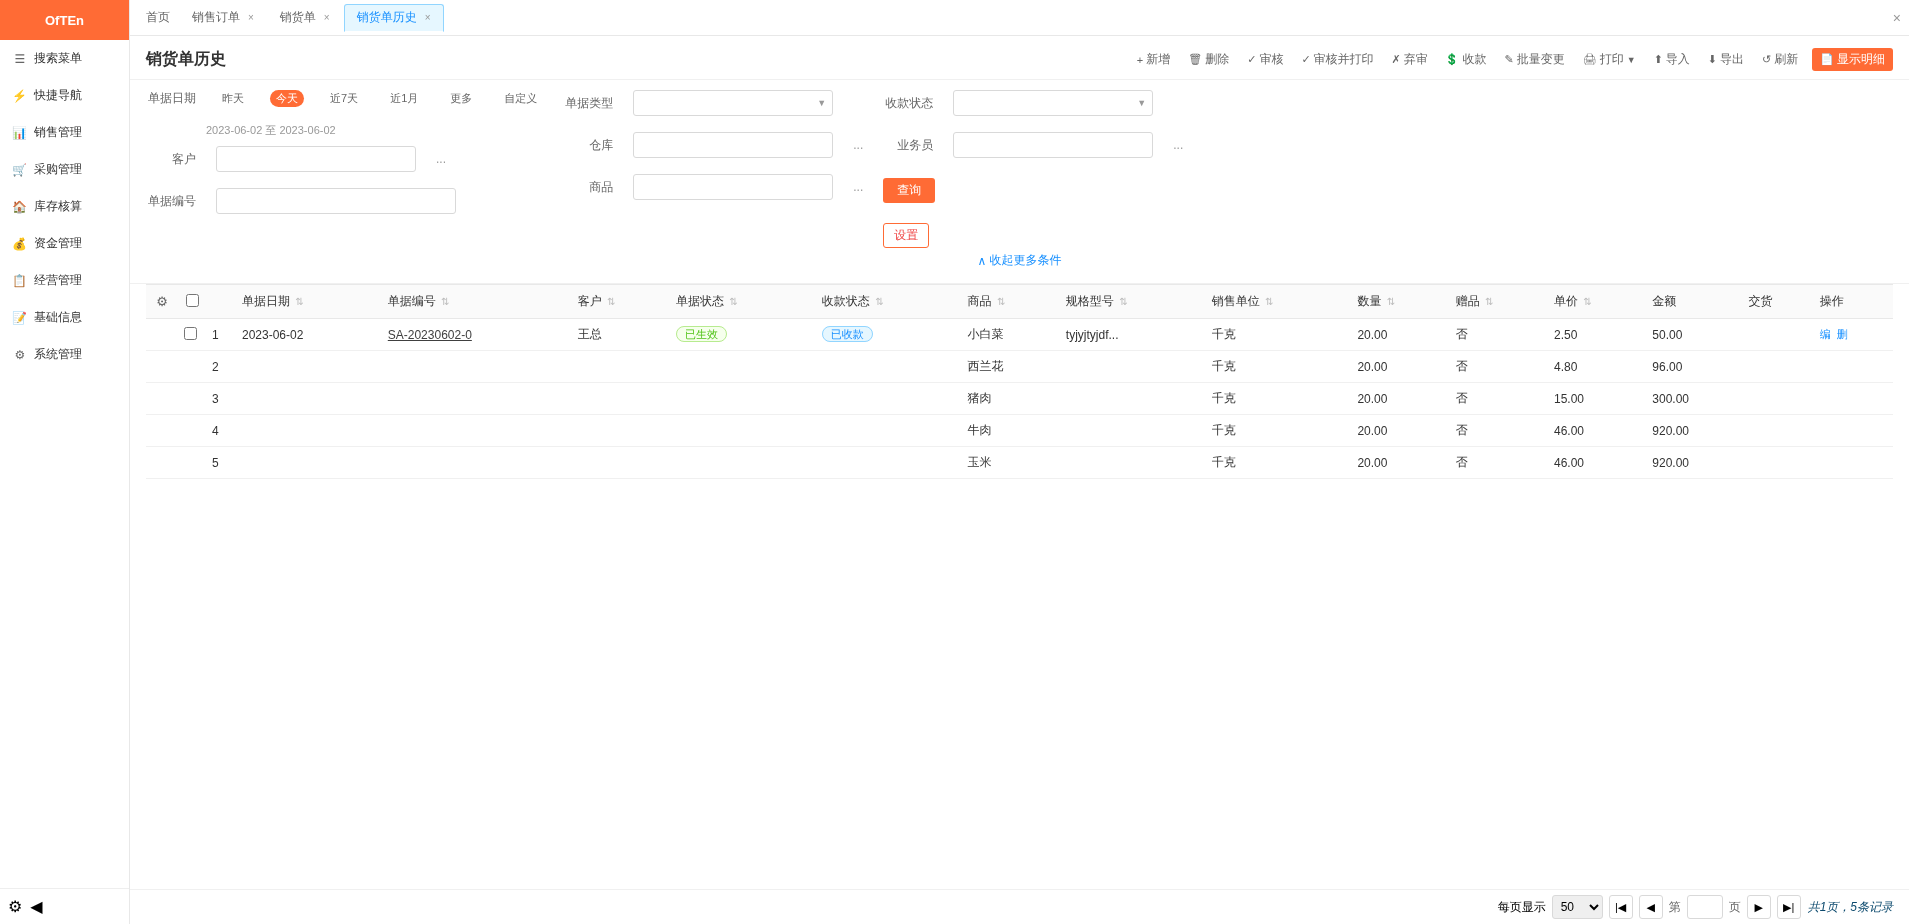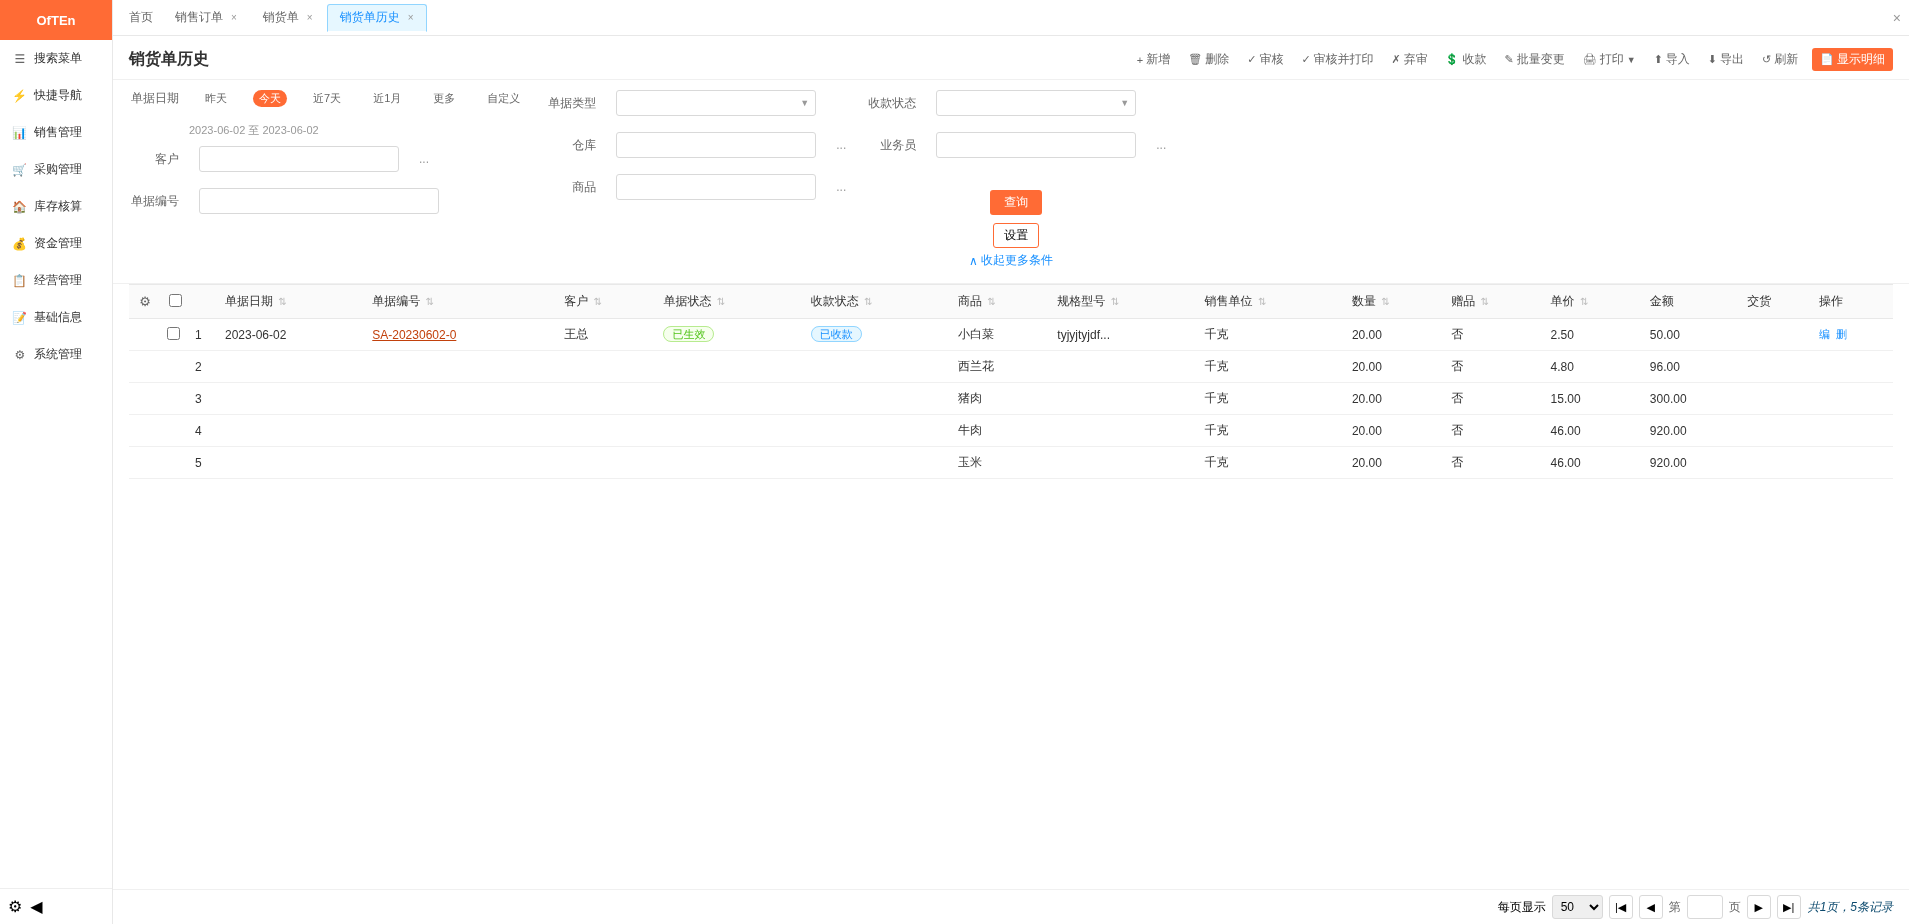--- a/index.html
+++ b/index.html
@@ -1,19 +1,19 @@
 <!DOCTYPE html>
 <html><head>
   <meta charset="utf-8">
   <style>
     * { box-sizing: border-box; margin: 0; padding: 0; }
     body { font-family: 'Microsoft YaHei', Arial, sans-serif; font-size: 12px; background: #f5f5f5; display: flex; height: 924px; overflow: hidden; }
 
     
-    .sidebar { width: 113px; background: #fff; border-right: 1px solid #e8e8e8; display: flex; flex-direction: column; height: 100%; }
+    .sidebar { width: 130px; background: #fff; border-right: 1px solid #e8e8e8; display: flex; flex-direction: column; height: 100%; }
     .sidebar-logo { height: 40px; background: #ff6b35; display: flex; align-items: center; justify-content: center; color: white; font-size: 13px; font-weight: bold; }
     .sidebar-item { display: flex; align-items: center; padding: 10px 12px; cursor: pointer; color: #333; gap: 6px; font-size: 12px; }
     .sidebar-item .icon { width: 16px; height: 16px; display: inline-flex; align-items: center; justify-content: center; color: #666; }
     .sidebar-bottom { margin-top: auto; padding: 8px; display: flex; gap: 8px; border-top: 1px solid #eee; }
 
     
     .main { flex: 1; display: flex; flex-direction: column; overflow: hidden; }
 
     
     .tabs-bar { background: #fff; border-bottom: 1px solid #e8e8e8; display: flex; align-items: center; height: 36px; padding: 0 8px; gap: 2px; }
@@ -53,37 +53,37 @@
     table { width: 100%; border-collapse: collapse; font-size: 12px; }
     thead tr { background: #fafafa; }
     th { padding: 8px 6px; text-align: left; color: #333; border-bottom: 1px solid #e8e8e8; border-top: 1px solid #e8e8e8; white-space: nowrap; font-weight: normal; position: relative; }
     th .sort-icon { color: #bbb; font-size: 10px; margin-left: 2px; }
     td { padding: 7px 6px; border-bottom: 1px solid #f0f0f0; color: #333; white-space: nowrap; }
     .settings-col { width: 32px; text-align: center; }
     .checkbox-col { width: 28px; text-align: center; }
     .status-badge { padding: 1px 8px; border-radius: 10px; font-size: 11px; }
     .status-active { background: #f6ffed; color: #52c41a; border: 1px solid #b7eb8f; }
     .status-paid { background: #e6f7ff; color: #1890ff; border: 1px solid #91d5ff; }
-    .link-text { color: #c2410c; cursor: pointer; text-decoration: underline; }
+    .link-text { color: #404040; cursor: pointer; text-decoration: underline; }
     .action-btns { display: flex; gap: 6px; }
     .action-btn { color: #1890ff; cursor: pointer; font-size: 11px; }
 
     
     .table-footer { border-top: 2px solid #e8e8e8; background: #fffbe6; padding: 6px 16px; display: flex; align-items: center; }
     .footer-label { color: #666; margin-right: 8px; }
 
     
     .pagination { padding: 5px 16px; display: flex; align-items: center; justify-content: flex-end; gap: 6px; border-top: 1px solid #f0f0f0; }
     .page-btn { width: 24px; height: 24px; border: 1px solid #d9d9d9; border-radius: 3px; display: flex; align-items: center; justify-content: center; cursor: pointer; font-size: 11px; background: #fff; }
     .page-input { width: 36px; height: 24px; border: 1px solid #d9d9d9; border-radius: 3px; text-align: center; font-size: 12px; }
     .page-select { height: 24px; border: 1px solid #d9d9d9; border-radius: 3px; font-size: 12px; padding: 0 4px; }
 
     
     .query-btn { background: #ff6b35; color: white; border: none; border-radius: 3px; padding: 4px 14px; cursor: pointer; font-size: 12px; }
-    .settings-btn { background: #fff; color: #000000; border: 1px solid #ff6b35; border-radius: 3px; padding: 3px 10px; cursor: pointer; font-size: 12px; margin-top: 4px; }
+    .settings-btn { background: #fff; color: #ef4444; border: 1px solid #ff6b35; border-radius: 3px; padding: 3px 10px; cursor: pointer; font-size: 12px; margin-top: 4px; }
 
     .gear-icon { font-size: 13px; color: #666; cursor: pointer; }
     input[type="checkbox"] { width: 13px; height: 13px; }
 
     .nav-home { color: #666; font-size: 12px; cursor: pointer; padding: 0 8px; }
     .tabs-right { margin-left: auto; color: #999; cursor: pointer; font-size: 14px; }
   </style>
 </head>
 <body>
 
@@ -264,21 +264,21 @@
             <div class="filter-select" style="width:200px;">
               <span></span>
               <span style="font-size:9px; color:#999;">▼</span>
             </div>
           </div>
           <div class="filter-row">
             <span class="filter-label">业务员</span>
             <input class="filter-input" style="width: 200px;">
             <span class="filter-dotdotdot">...</span>
           </div>
-          <div style="display: flex; flex-direction: column; align-items: center; gap: 4px; margin-top: 16px;">
+          <div style="display: flex; flex-direction: column; align-items: flex-start; gap: 16px; margin-top: 4px;">
             <button class="query-btn">查询</button>
             <button class="settings-btn">设置</button>
           </div>
         </div>
       </div>
 
       <div class="collapse-btn">
         <span>∧</span>
         <span>收起更多条件</span>
       </div>

